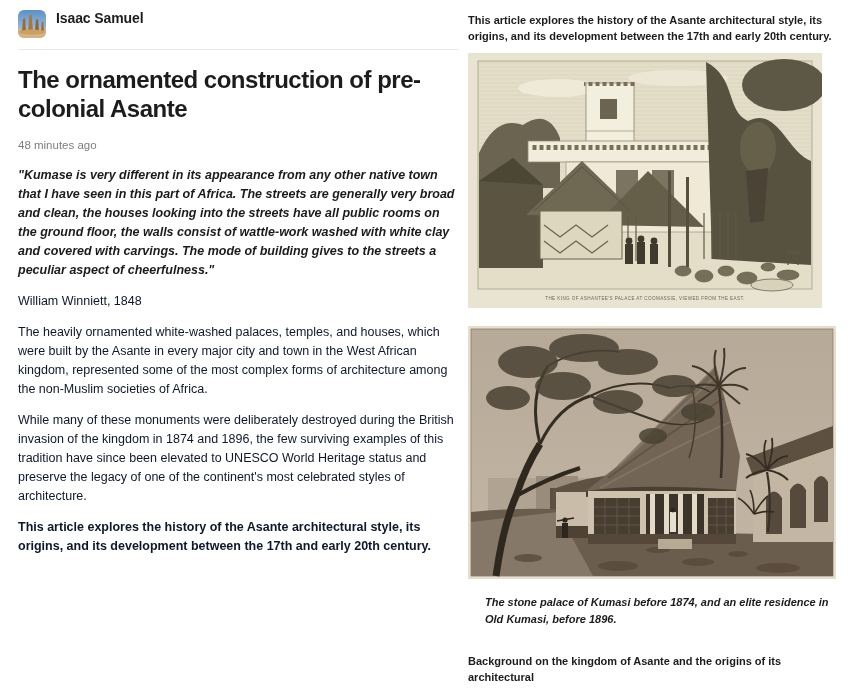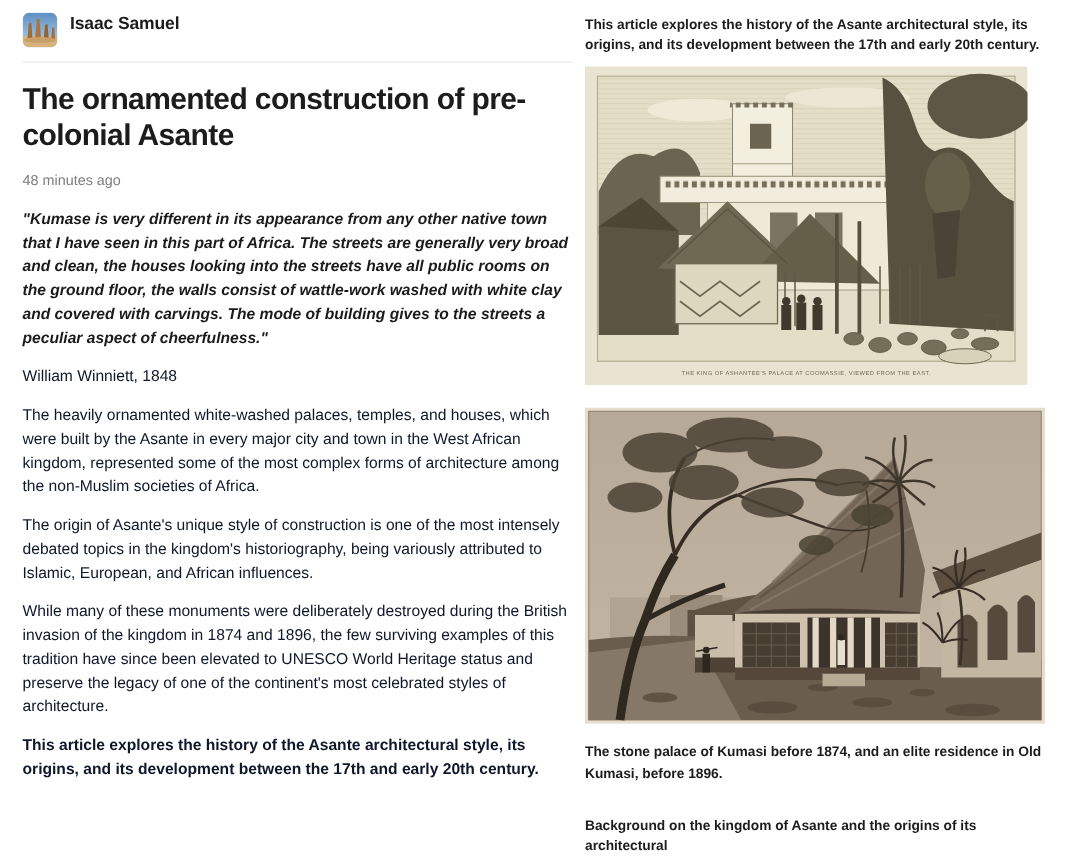--- a/index.html
+++ b/index.html
@@ -19,21 +19,21 @@
   p.quote { font-weight:700; font-style:italic; color:#1b1b1b; }
   p.closing { font-weight:700; margin-bottom:0; }
 
   
   .right-col { position:absolute; left:468px; top:12px; width:377px; }
   .right-col p { font-size:11px; line-height:16px; color:#1c1c1c; }
   p.intro { font-weight:700; margin-bottom:9px; }
   .figure { display:block; }
   .figure-1 { width:354px; height:255px; }
   .figure-2 { width:368px; height:253px; margin-top:18px; }
-  p.caption { font-weight:700; line-height:16.5px; margin-top:15px; }
+  p.caption { font-style:italic; font-weight:700; line-height:16.5px; margin-top:15px;margin-left:17px; }
   p.next-heading { font-weight:700; margin-top:26px; }
 </style>
 </head>
 <body>
 
 <div class="page">
 
   <div class="left-col">
 
     <div class="author-row">
@@ -59,21 +59,20 @@
 
     <div class="divider"></div>
 
     <h1 class="post-title">The ornamented construction of pre-colonial Asante</h1>
     <div class="timestamp">48 minutes ago</div>
 
     <p class="quote">"Kumase is very different in its appearance from any other native town that I have seen in this part of Africa. The streets are generally very broad and clean, the houses looking into the streets have all public rooms on the ground floor, the walls consist of wattle-work washed with white clay and covered with carvings. The mode of building gives to the streets a peculiar aspect of cheerfulness."</p>
     <p>William Winniett, 1848</p>
 
     <p>The heavily ornamented white-washed palaces, temples, and houses, which were built by the Asante in every major city and town in the West African kingdom, represented some of the most complex forms of architecture among the non-Muslim societies of Africa.</p>
-    <p>The origin of Asante's unique style of construction is one of the most intensely debated topics in the kingdom's historiography, being variously attributed to Islamic, European, and African influences.</p>
     <p>While many of these monuments were deliberately destroyed during the British invasion of the kingdom in 1874 and 1896, the few surviving examples of this tradition have since been elevated to UNESCO World Heritage status and preserve the legacy of one of the continent's most celebrated styles of architecture.</p>
     <p class="closing">This article explores the history of the Asante architectural style, its origins, and its development between the 17th and early 20th century.</p>
   </div>
 
   <div class="right-col">
 
     <p class="intro">This article explores the history of the Asante architectural style, its origins, and its development between the 17th and early 20th century.</p>
 
     <svg class="figure figure-1" viewBox="0 0 354 255">
       <defs>

